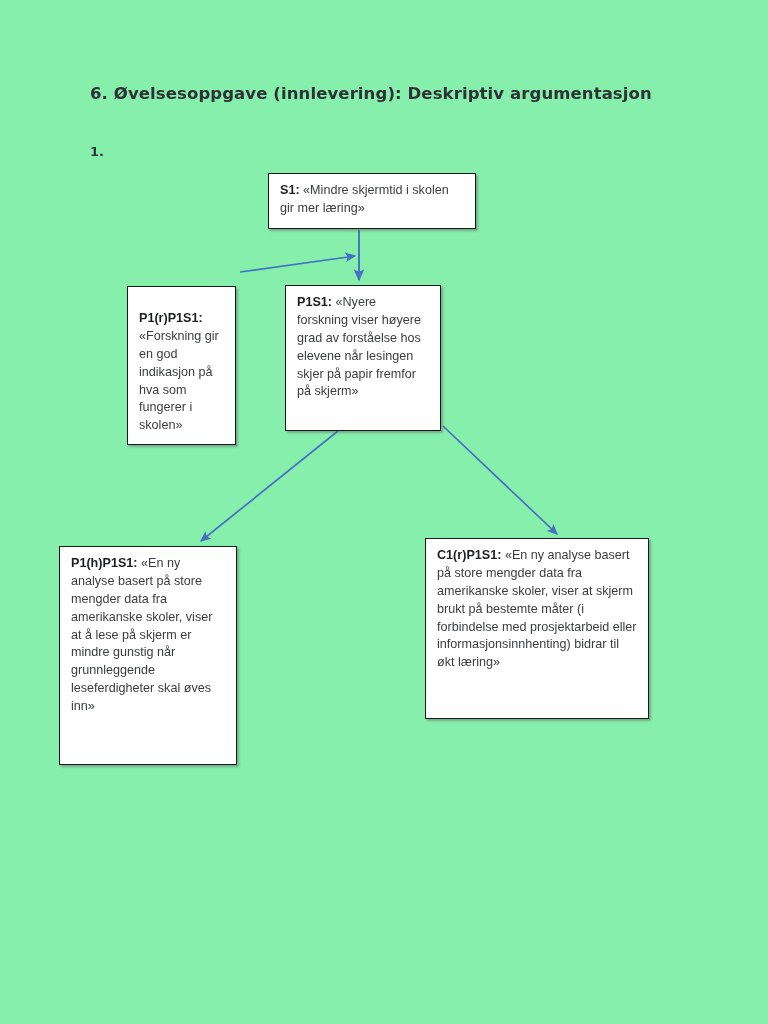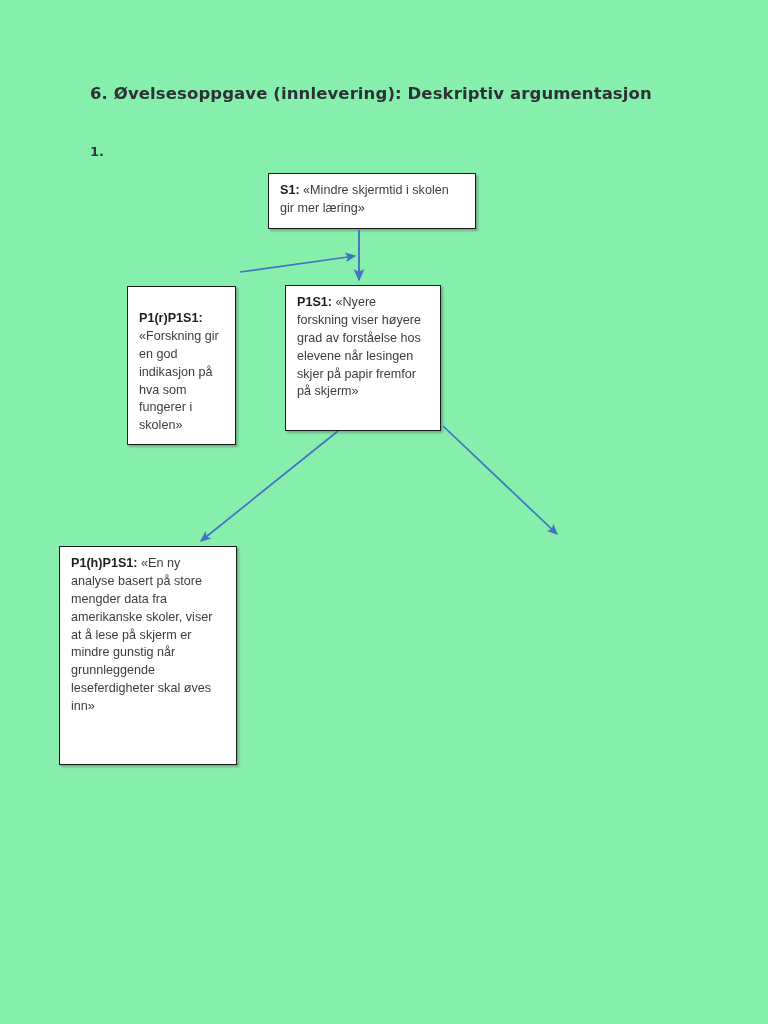--- a/index.html
+++ b/index.html
@@ -117,14 +117,17 @@
   </div>
 
   <div class="node" id="node-p1s1">
     <span class="tag">P1S1:</span><span class="body"> «Nyere forskning viser høyere grad av forståelse hos elevene når lesingen skjer på papir fremfor på skjerm»</span>
   </div>
 
   <div class="node" id="node-p1h">
     <span class="tag">P1(h)P1S1:</span><span class="body"> «En ny analyse basert på store mengder data fra amerikanske skoler, viser at å lese på skjerm er mindre gunstig når grunnleggende leseferdigheter skal øves inn»</span>
   </div>
 
+  <div class="node" id="node-c1r">
+    <span class="tag">C1(r)P1S1:</span><span class="body"> «En ny analyse basert på store mengder data fra amerikanske skoler, viser at skjerm brukt på bestemte måter (i forbindelse med prosjektarbeid eller informasjonsinnhenting) bidrar til økt læring»</span>
+  </div>
 
 </div>
 
 </body></html>

